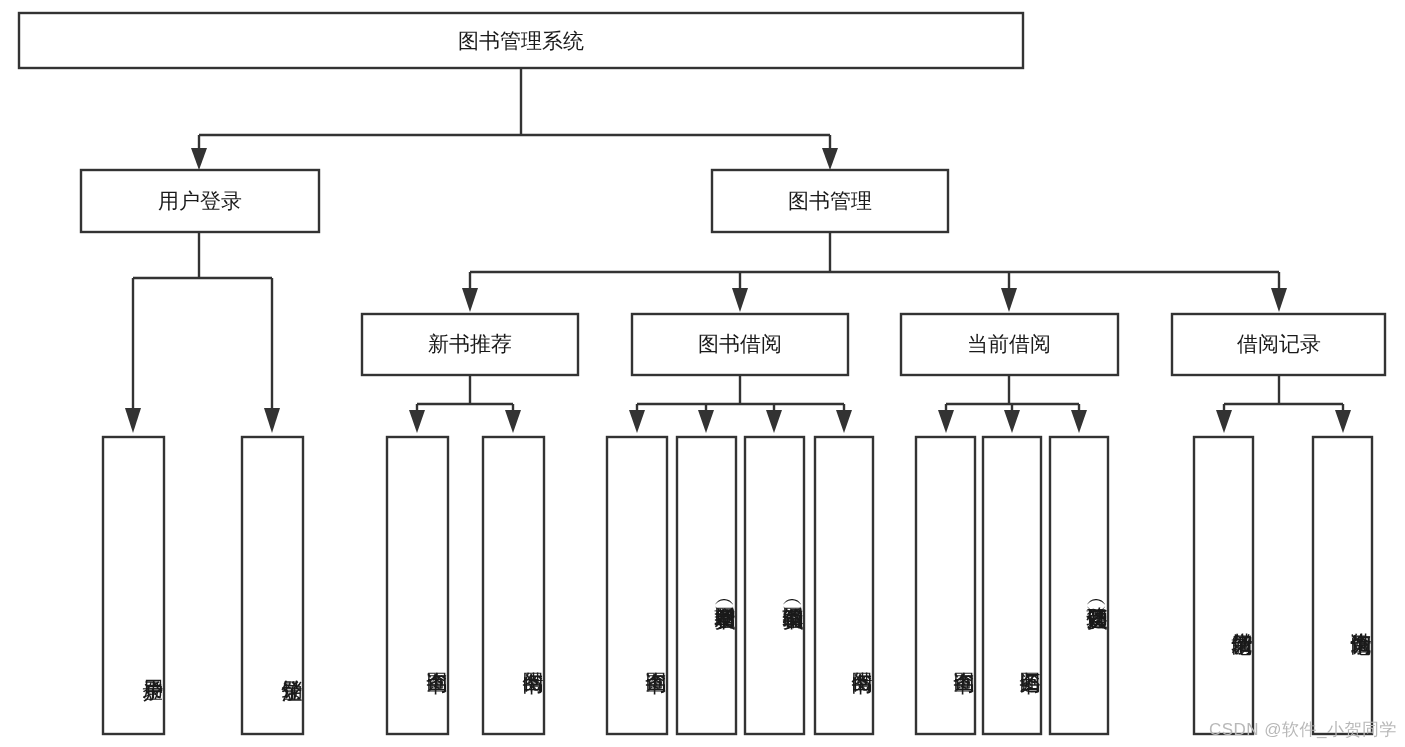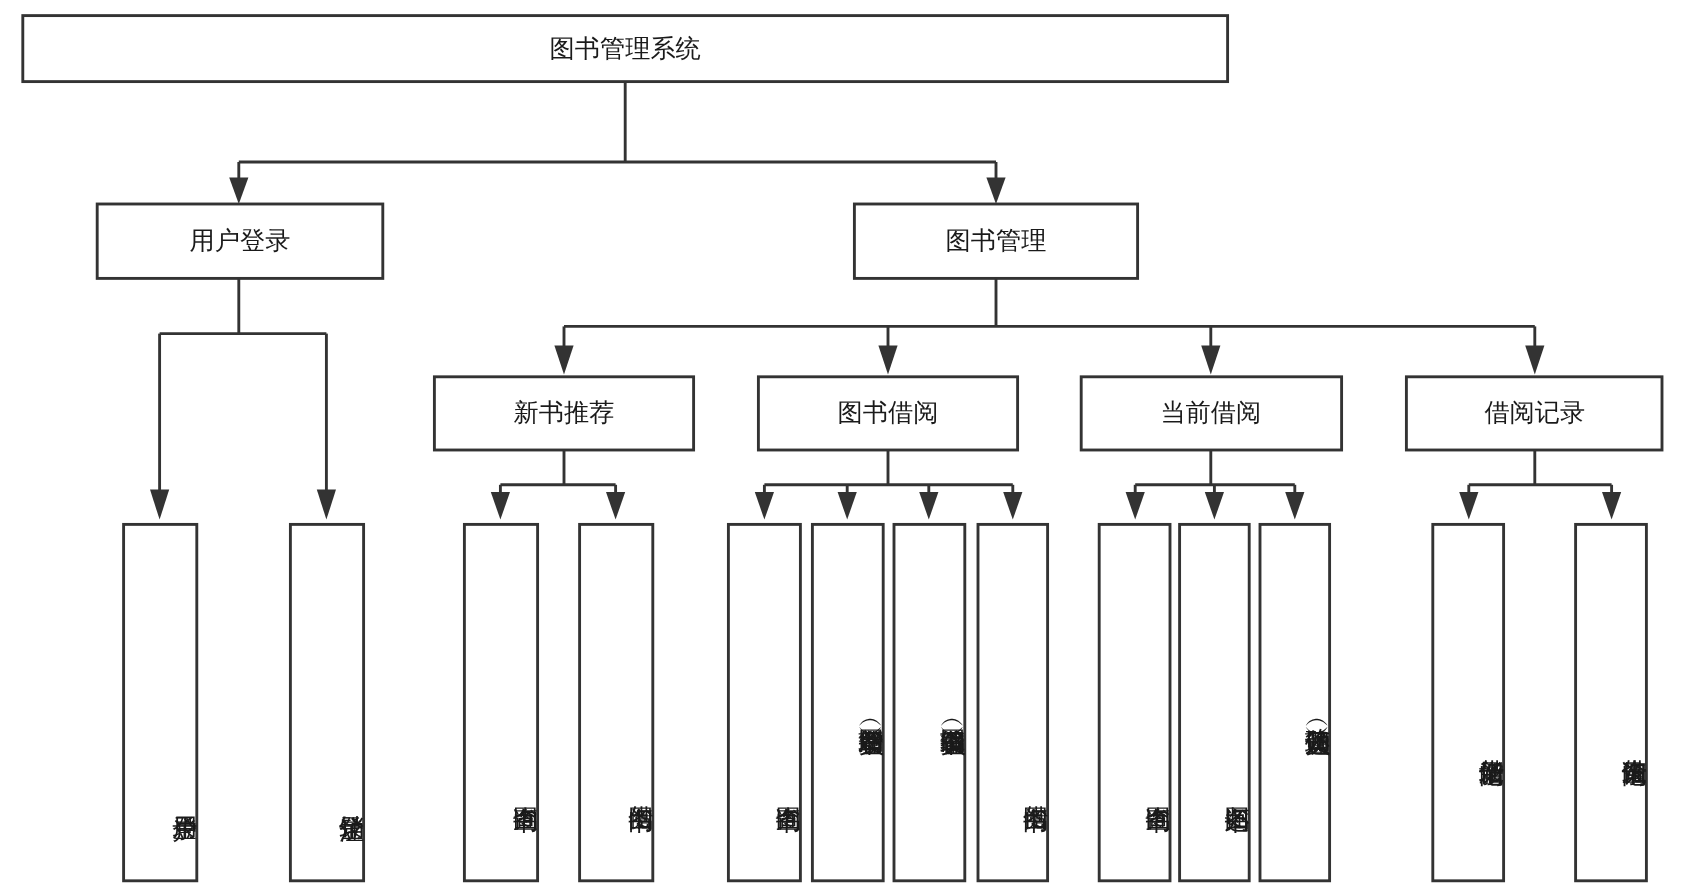--- a/index.html
+++ b/index.html
@@ -213,13 +213,14 @@
   <div class="vlabel" style="left:745px; top:437px; width:59px; height:297px; padding-top:6px;">编辑图书（管理员）</div>
   <div class="vlabel" style="left:815px; top:437px; width:58px; height:297px; padding-top:70px;">借阅图书</div>
 
   <div class="vlabel" style="left:916px; top:437px; width:59px; height:297px; padding-top:70px;">查询图书</div>
   <div class="vlabel" style="left:983px; top:437px; width:58px; height:297px; padding-top:70px;">归还图书</div>
   <div class="vlabel" style="left:1050px; top:437px; width:58px; height:297px; padding-top:6px;">确认归还（管理员）</div>
 
   <div class="vlabel" style="left:1194px; top:437px; width:59px; height:297px; padding-top:32px;">新增借阅记录</div>
   <div class="vlabel" style="left:1313px; top:437px; width:59px; height:297px; padding-top:32px;">查询借阅记录</div>
 
+  <div class="watermark">CSDN @软件_小贺同学</div>
 </div>
 
 </body></html>

